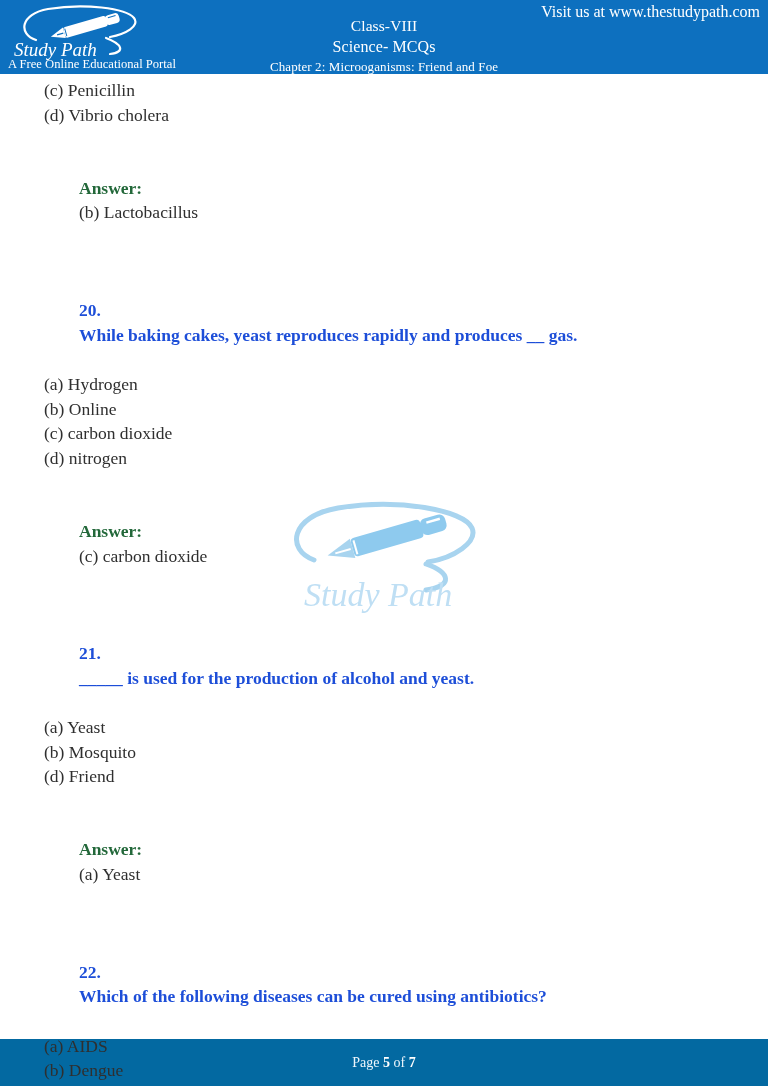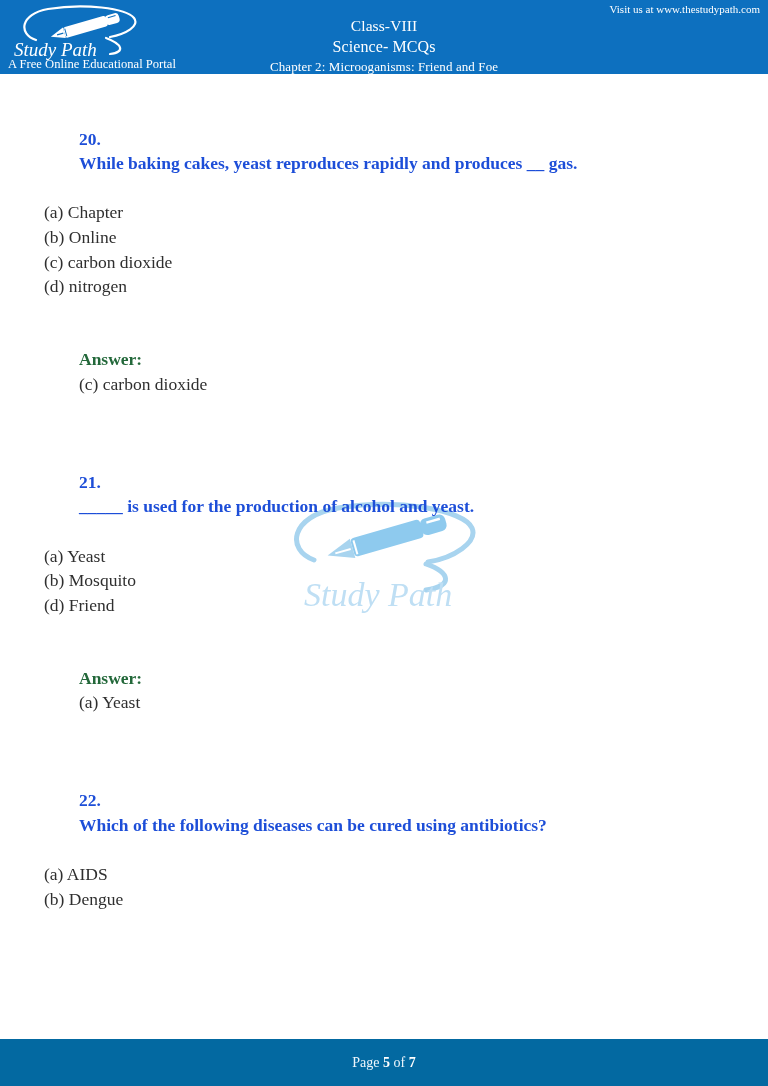--- a/index.html
+++ b/index.html
@@ -48,21 +48,21 @@
     white-space: nowrap;
   }
   .header-center .hc-line.l1 { font-size: 15.5px; }
   .header-center .hc-line.l2 { font-size: 16px; }
   .header-center .hc-line.l3 { font-size: 13px; }
 
   .header-visit {
     position: absolute;
     right: 8px;
     top: 3px;
-    font-size: 11px;
+    font-size: 16px;
     color: #ffffff;
     white-space: nowrap;
   }
 
   
   .page-body {
     position: absolute;
     top: 74px;
     left: 0;
     width: 768px;
@@ -175,29 +175,38 @@
         <line x1="56" y1="46" x2="72" y2="46" stroke="#ffffff" stroke-width="2"></line>
         <line x1="77" y1="38.5" x2="77" y2="53" stroke="#ffffff" stroke-width="2"></line>
         <line x1="152" y1="41.5" x2="166" y2="41.5" stroke="#ffffff" stroke-width="2.4"></line>
       </g>
       <text x="26" y="108" font-family="Liberation Serif, serif" font-size="34" font-style="italic" fill="#bfdff4">Study Path</text>
     </svg>
   </div>
 
   <div class="content">
 
+    <div class="q-block">
+      <div class="opt-line">(c) Penicillin</div>
+      <div class="opt-line">(d) Vibrio cholera</div>
+      <div class="gap-answer"></div>
+      <div class="ans-line">
+        <span class="ans-label">Answer:</span>
+        <span class="ans-value">(b) Lactobacillus</span>
+      </div>
+    </div>
 
     <div class="gap-small"></div>
 
     <div class="q-block">
       <div class="q-line">
         <span>20.</span>
         <span>While baking cakes, yeast reproduces rapidly and produces __ gas.</span>
       </div>
-      <div class="opt-line">(a) Chapter</div>
+      <div class="opt-line">(a) Hydrogen</div>
       <div class="opt-line">(b) Online</div>
       <div class="opt-line">(c) carbon dioxide</div>
       <div class="opt-line">(d) nitrogen</div>
       <div class="gap-answer"></div>
       <div class="ans-line">
         <span class="ans-label">Answer:</span>
         <span class="ans-value">(c) carbon dioxide</span>
       </div>
     </div>
 

